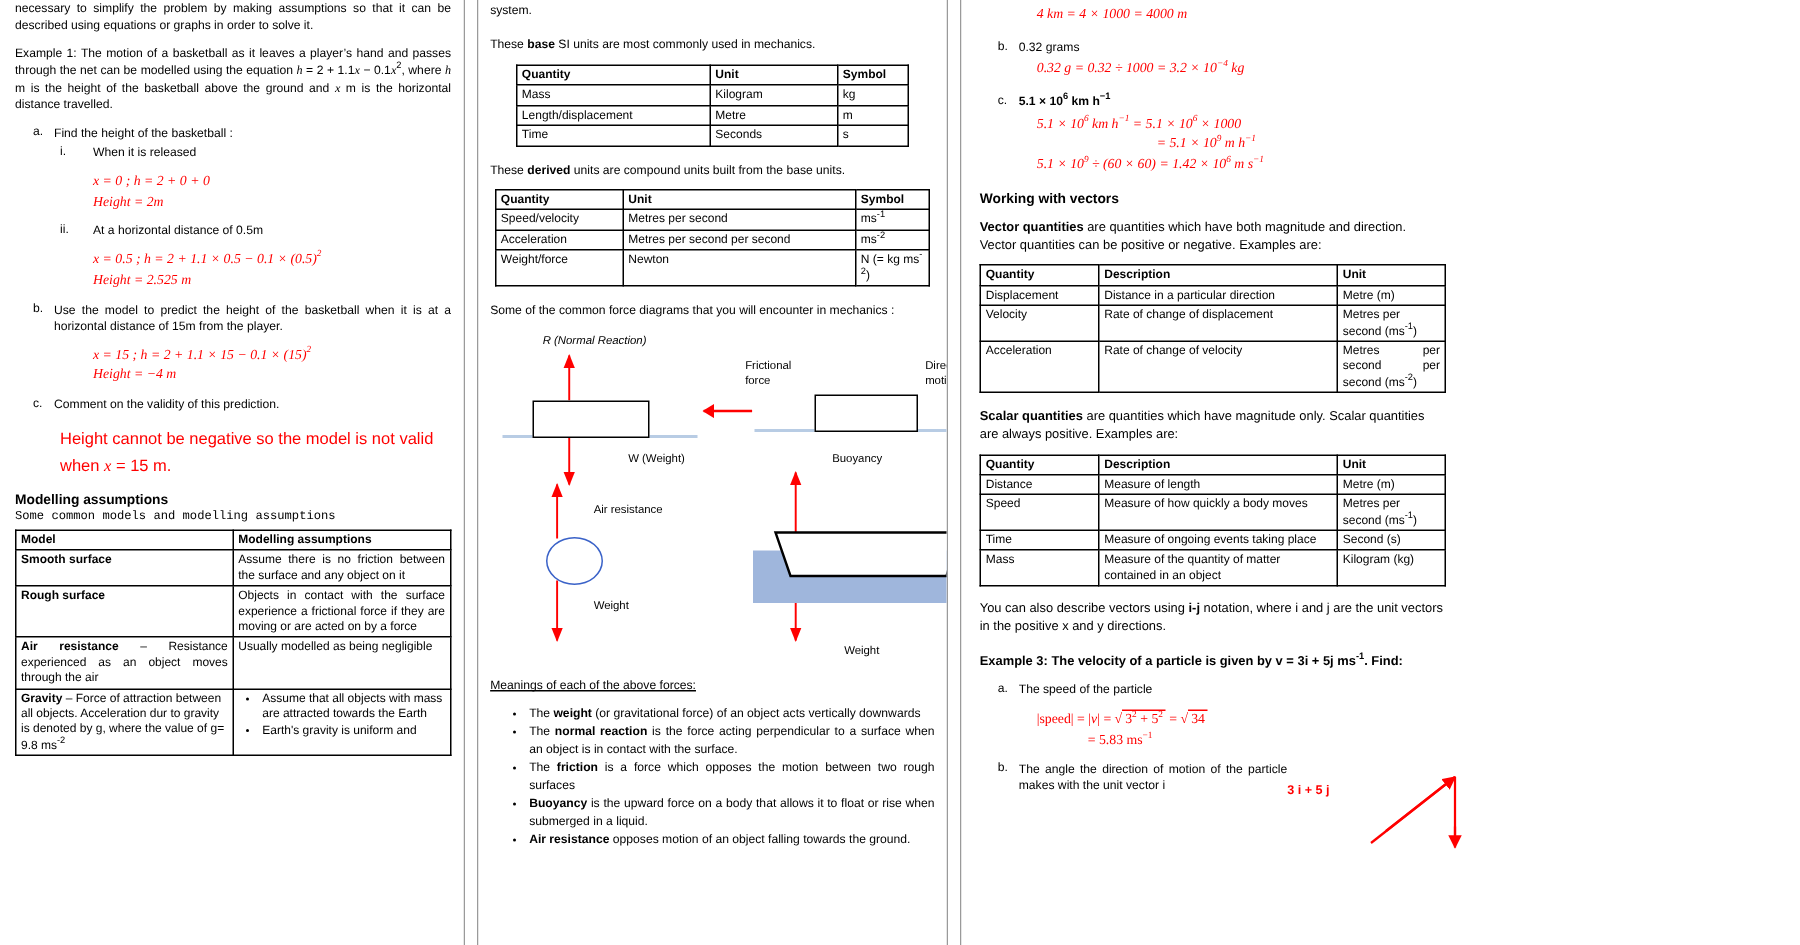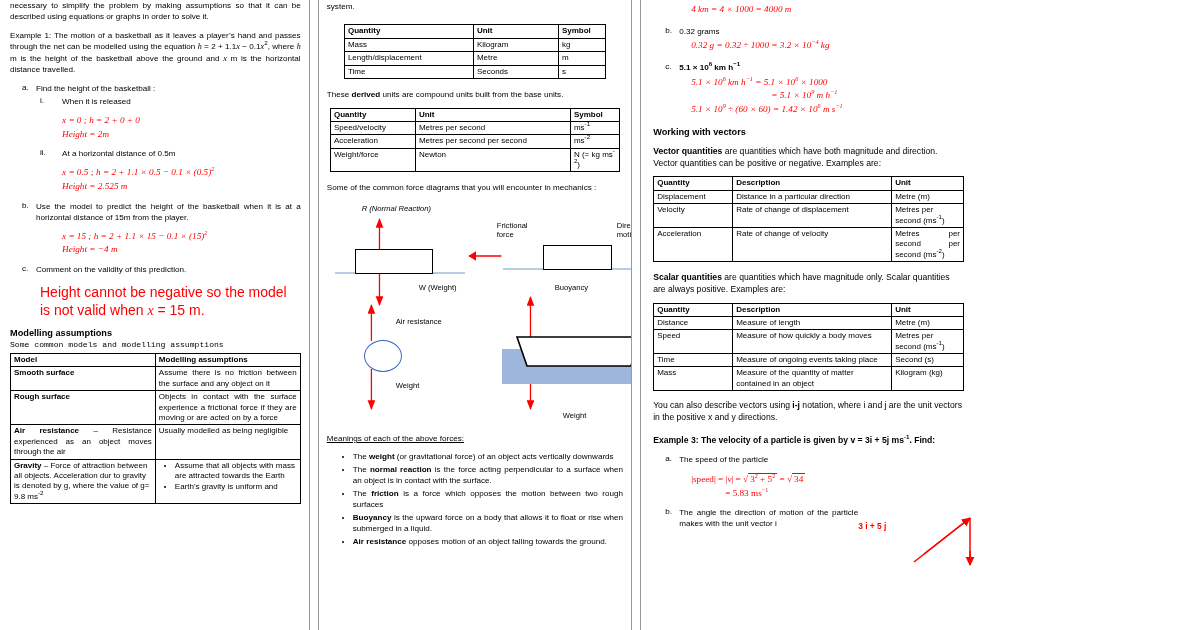--- a/index.html
+++ b/index.html
@@ -116,21 +116,21 @@
     <div class="eq-b mathred">
       <div><i>x</i> = 15 ; <i>h</i> = 2 + 1.1 × 15 − 0.1 × (15)<sup>2</sup></div>
       <div><i>Height</i> = −4 m</div>
     </div>
 
     <div class="lvl-a">
       <div class="mk">c.</div>
       <div class="bd">Comment on the validity of this prediction.</div>
     </div>
     <div style="margin:7px 0 9px 30px;">
-      <span class="red" style="font-size:14px;">Height cannot be negative so the model is not valid when <i>x</i> = 15 m.</span>
+      <span class="red" style="font-size:11px;">Height cannot be negative so the model is not valid when <i>x</i> = 15 m.</span>
     </div>
 
     <h3>Modelling assumptions</h3>
 
     <p class="nj tight">Some common models and modelling assumptions</p>
 
     <table class="bordered tbl-models">
       <tbody>
           <tr>
         <th>Model</th>
@@ -159,20 +159,21 @@
       </tr>
     </tbody>
       </table>
   </div>
 
   <div class="gapline"></div>
 
   <div class="page p2">
     <p class="nj" style="margin-bottom:12px;">system.</p>
 
+    <p class="nj"><span>These </span><b>base</b><span> SI units are most commonly used in mechanics.</span></p>
 
     <table class="bordered tbl-units">
       <tbody>
           <tr>
         <th>Quantity</th>
         <th>Unit</th>
         <th>Symbol</th>
       </tr>
       <tr>
         <td>Mass</td>

